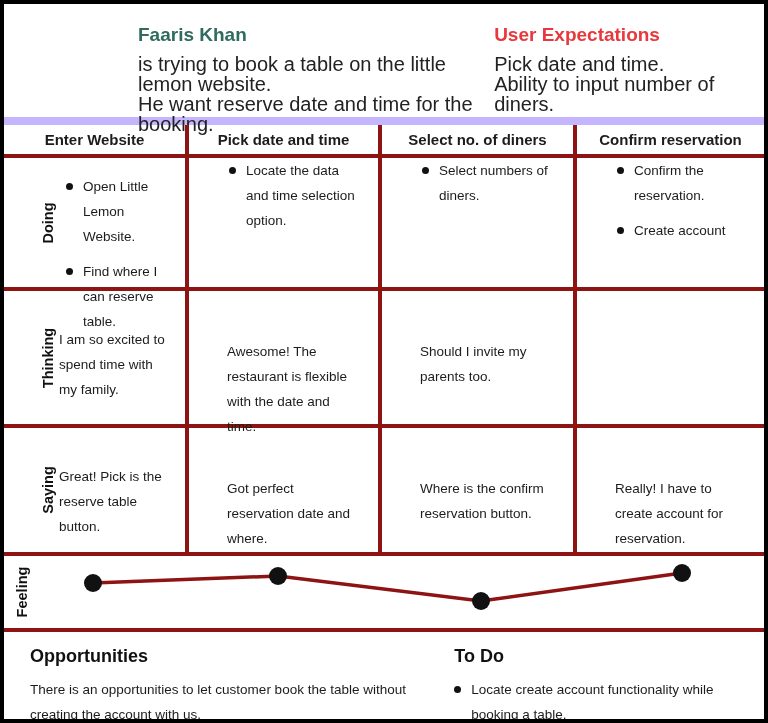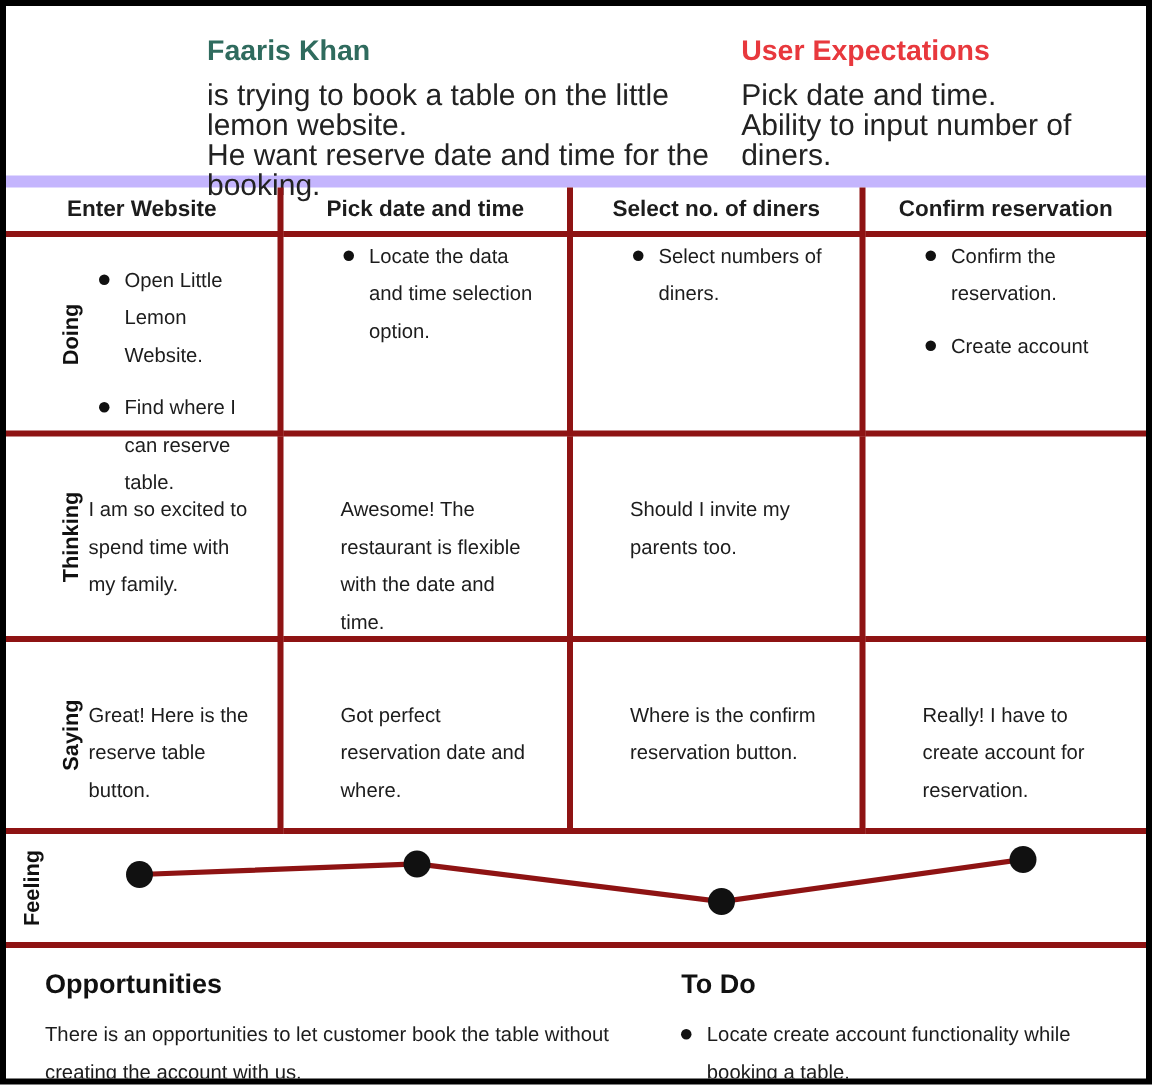--- a/index.html
+++ b/index.html
@@ -31,21 +31,21 @@
     position:relative;
     font-size:13.5px; line-height:25px;
   }
   .cell.v { border-right:4px solid #8e1313; }
   .stage-head {
     font-weight:bold; font-size:15px;
     display:flex; align-items:center; justify-content:center;
   }
   .cell-pad   { padding:0 18px 0 40px; }
   .cell-pad1  { padding:16px 14px 0 62px; }
-  .txt-pad    { padding:36px 24px 0 38px; }
+  .txt-pad    { padding:48px 24px 0 38px; }
   .txt-pad1   { padding:36px 14px 0 55px; }
   ul { list-style:none; }
   li { display:flex; gap:10px; margin-bottom:10px; }
   .dot { width:7px; height:7px; border-radius:50%; background:#111; margin-top:9px; flex:none; }
 
   .row-label {
     position:absolute; left:32px; top:50%;
     transform:translateY(-50%) rotate(180deg);
     writing-mode:vertical-rl;
     font-weight:bold; font-size:14.5px; color:#111;
@@ -144,21 +144,21 @@
     </div>
     <div class="cell v txt-pad">
       <p>Should I invite my parents too.</p>
     </div>
     <div class="cell txt-pad">
       <p></p>
     </div>
 
     <div class="cell v txt-pad1">
       <span class="row-label">Saying</span>
-      <p>Great! Here is the reserve table button.</p>
+      <p>Great! Pick is the reserve table button.</p>
     </div>
     <div class="cell v txt-pad">
       <p>Got perfect reservation date and where.</p>
     </div>
     <div class="cell v txt-pad">
       <p>Where is the confirm reservation button.</p>
     </div>
     <div class="cell txt-pad">
       <p>Really! I have to create account for reservation.</p>
     </div>

